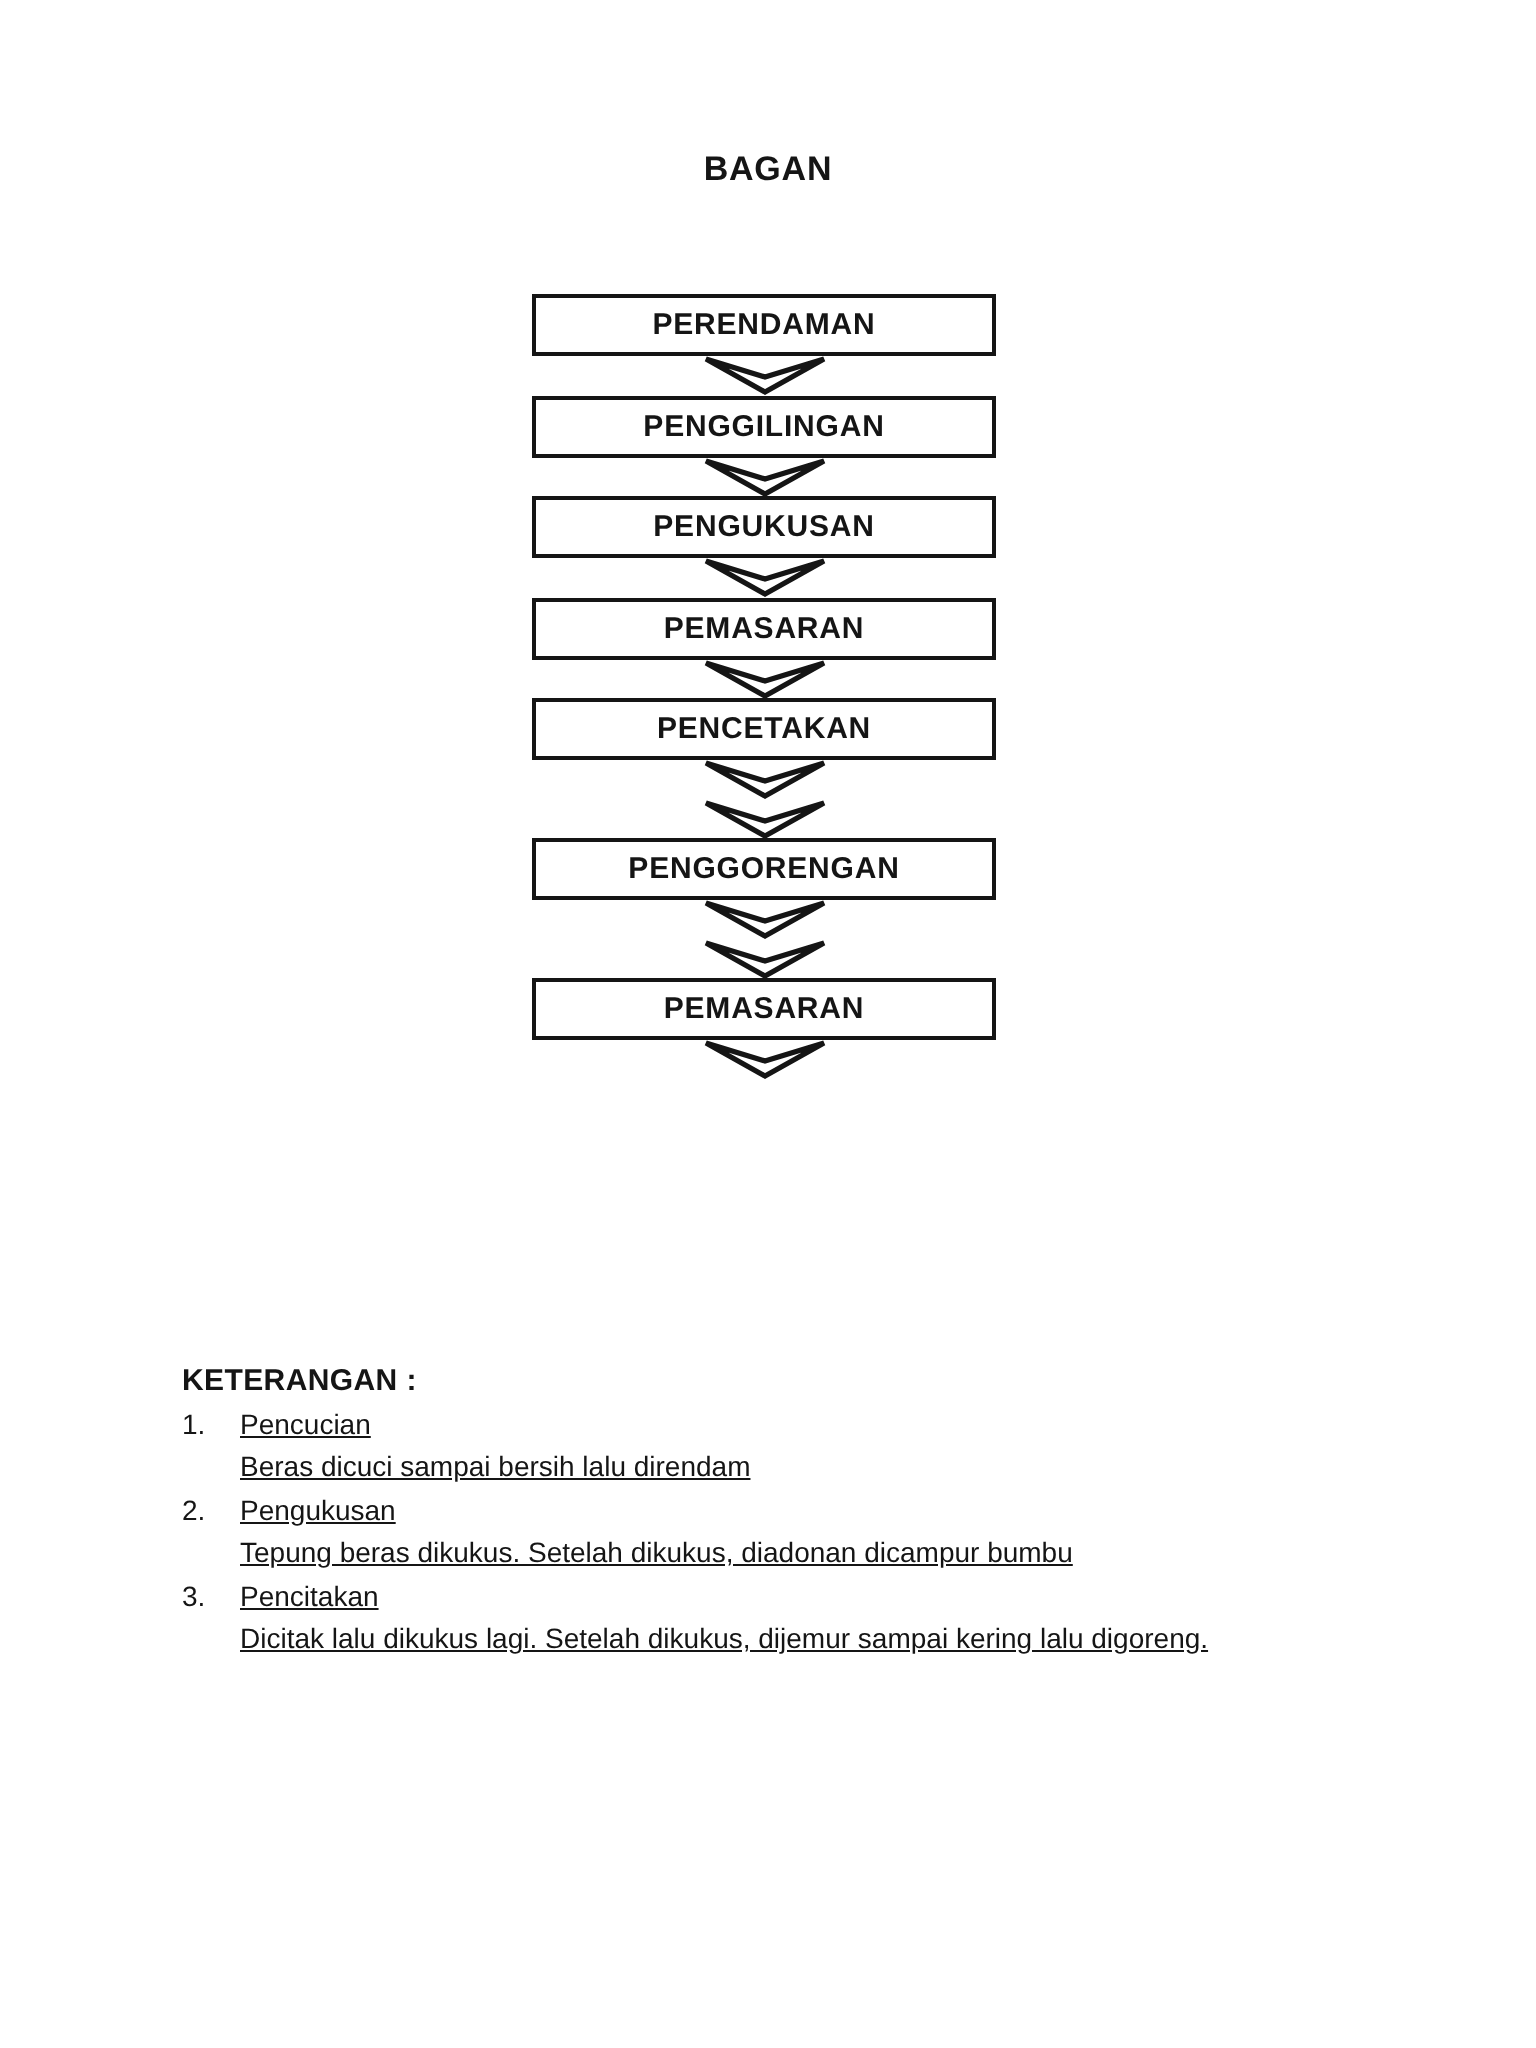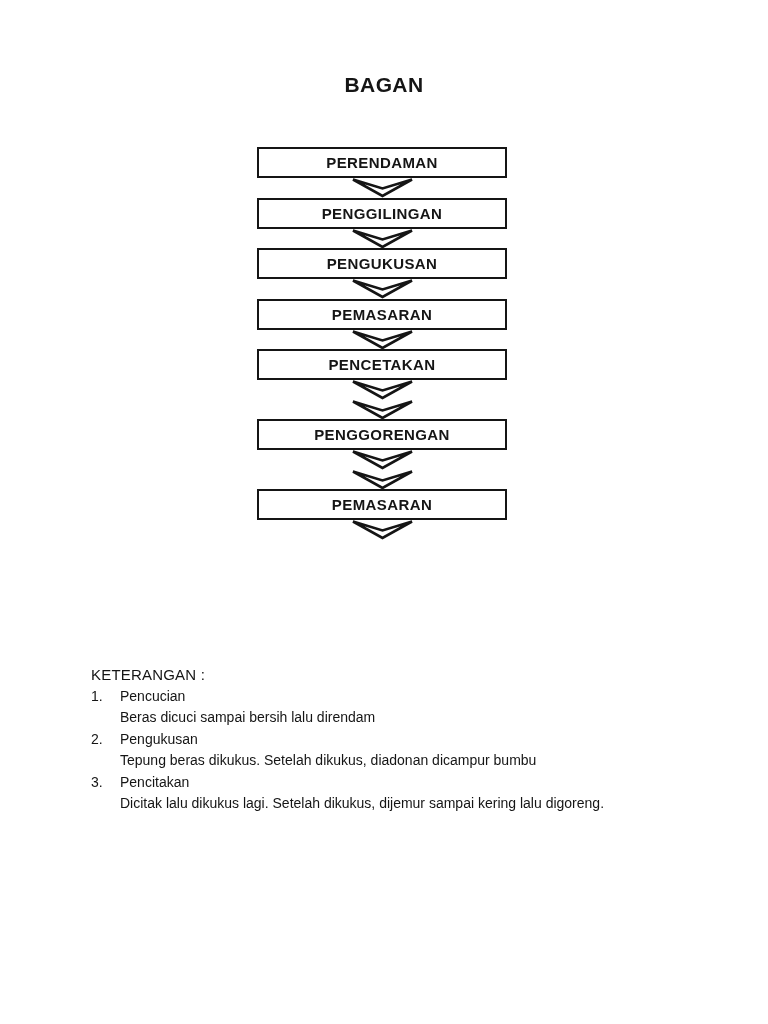--- a/index.html
+++ b/index.html
@@ -16,41 +16,41 @@
     font-family: "Liberation Sans", "DejaVu Sans", sans-serif;
     overflow: hidden;
   }
   .doc-title {
     position: absolute;
     top: 74px;
     left: 0;
     right: 0;
     text-align: center;
     font-weight: bold;
-    font-size: 21px;
+    font-size: 17px;
     line-height: 22px;
     letter-spacing: 0.4px;
   }
   .flow {
     position: absolute;
     top: 147px;
     left: 271px;
     width: 222px;
     display: flex;
     flex-direction: column;
     align-items: center;
   }
   .step {
     display: flex;
     flex-direction: column;
     align-items: center;
   }
   .box {
     box-sizing: border-box;
-    width: 250px;
+    width: 232px;
     height: 31px;
     border: 2.5px solid var(--ink, #151515);
     background: #ffffff;
     display: flex;
     align-items: center;
     justify-content: center;
   }
   .box-label {
     font-weight: bold;
     font-size: 15px;
@@ -72,25 +72,26 @@
   }
   .notes {
     position: absolute;
     left: 91px;
     top: 664px;
     width: 600px;
     font-size: 14px;
     line-height: 21.5px;
   }
   .notes-heading {
-    font-weight: normal;
+    font-weight: bold;
     font-size: 15px;
     letter-spacing: 0.2px;
-  }
-  .note-line { white-space: nowrap; }
+    margin-top: 16px;
+  }
+  .note-line { white-space: nowrap; text-decoration: underline; }
   .note-num {
     display: inline-block;
     width: 29px;
   }
   .note-desc-line { padding-left: 29px; }
 </style>
 </head>
 <body>
 
 <div class="page" style="--page-bg: #ffffff; --ink: #151515;">

